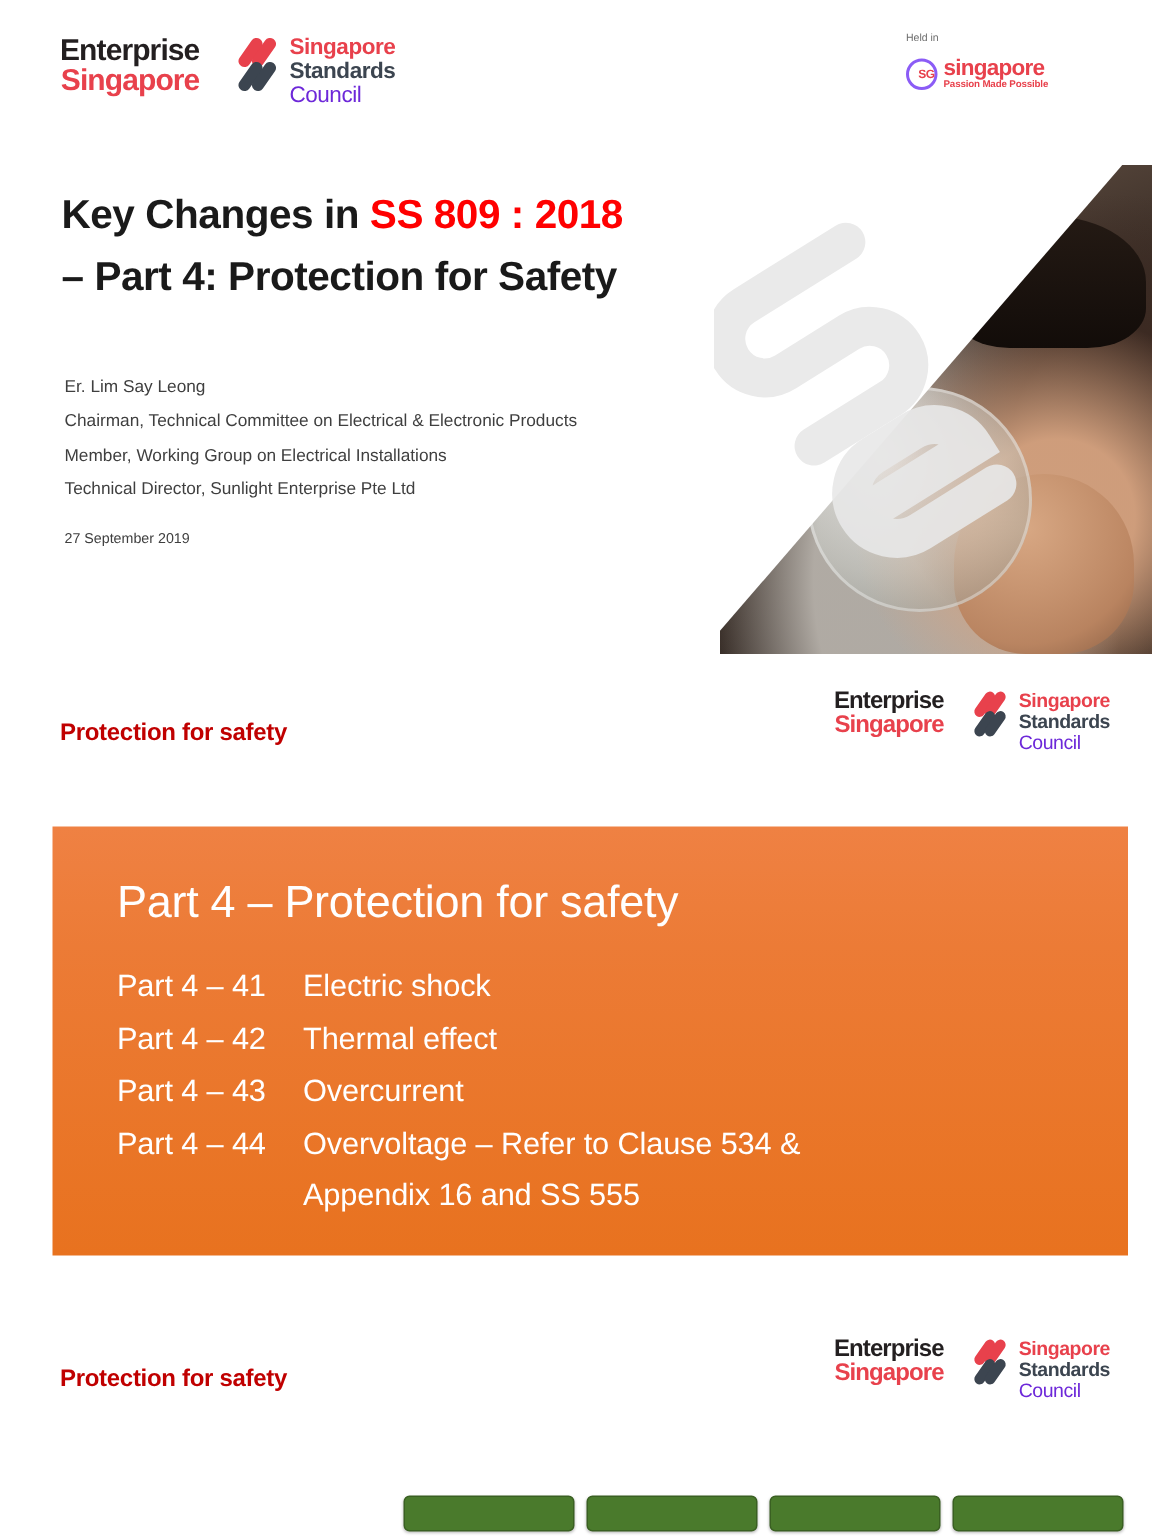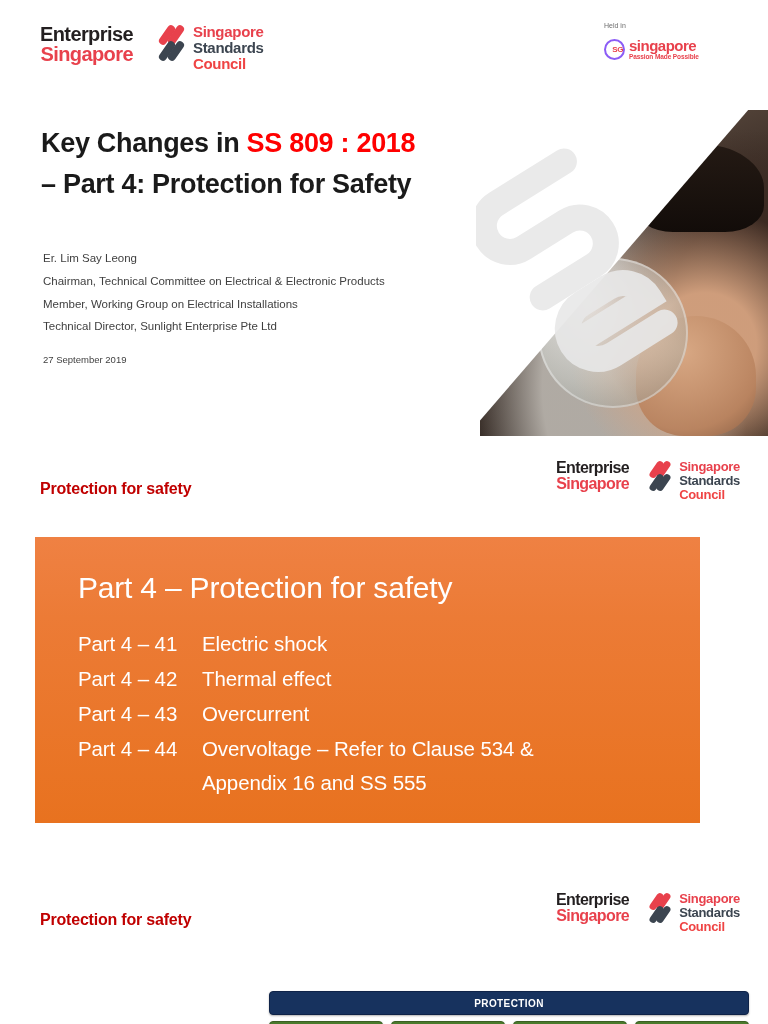--- a/index.html
+++ b/index.html
@@ -30,21 +30,21 @@
   .ssc-logo{display:flex;align-items:flex-start;gap:6px;}
   .ssc-mark{width:26px;height:40px;position:relative;flex:none;}
   .ssc-mark i{position:absolute;display:block;border-radius:6px;}
   .ssc-mark .r1{width:8px;height:22px;background:#e8414c;left:2px;top:0px;transform:rotate(35deg);}
   .ssc-mark .r2{width:8px;height:22px;background:#e8414c;left:11px;top:0px;transform:rotate(35deg);}
   .ssc-mark .d1{width:8px;height:22px;background:#3c4550;left:2px;top:16px;transform:rotate(35deg);}
   .ssc-mark .d2{width:8px;height:22px;background:#3c4550;left:11px;top:16px;transform:rotate(35deg);}
   .ssc-text{line-height:1.06;}
   .ssc-text .t1{font-size:15px;font-weight:bold;color:#e8414c;letter-spacing:-0.3px;}
   .ssc-text .t2{font-size:15px;font-weight:bold;color:#3c4550;letter-spacing:-0.3px;}
-  .ssc-text .t3{font-size:15px;font-weight:bold;color:#ef4444;letter-spacing:-0.3px;}
+  .ssc-text .t3{font-size:15px;font-weight:normal;color:#6d28d9;letter-spacing:-0.3px;}
 
   
   .heldin{position:absolute;right:34px;top:22px;text-align:left;width:130px;}
   .heldin .hl{font-size:7px;color:#6d6d6d;margin-bottom:9px;}
   .sg-logo{display:flex;align-items:center;gap:4px;}
   .sg-circle{width:17px;height:17px;border:2px solid #8b5cf6;border-radius:50%;
     display:flex;align-items:center;justify-content:flex-end;flex:none;}
   .sg-circle span{font-size:8px;font-weight:bold;color:#e8414c;letter-spacing:-0.4px;}
   .sg-words .w1{font-size:15px;font-weight:bold;color:#e8414c;letter-spacing:-0.5px;line-height:1;}
   .sg-words .w2{font-size:6.5px;font-weight:bold;color:#e8414c;letter-spacing:-0.1px;line-height:1.2;}
@@ -87,21 +87,21 @@
 
   .sm-logos{position:absolute;right:28px;top:24px;display:flex;align-items:flex-start;gap:22px;}
   .sm-logos .es-logo .l1,.sm-logos .es-logo .l2{font-size:16px;}
   .sm-logos .ssc-text .t1,.sm-logos .ssc-text .t2,.sm-logos .ssc-text .t3{font-size:13px;}
   .sm-logos .ssc-mark{width:22px;height:34px;}
   .sm-logos .ssc-mark i{width:7px;height:19px;}
   .sm-logos .ssc-mark .r2{left:9px;}
   .sm-logos .ssc-mark .d1{top:13px;}
   .sm-logos .ssc-mark .d2{left:9px;top:13px;}
 
-  .orange-box{position:absolute;left:35px;top:101px;width:665px;height:286px;
+  .orange-box{position:absolute;left:35px;top:115px;width:717px;height:286px;
     background:linear-gradient(180deg,#ef8143 0%,#ec7b36 28%,#e8721f 100%);}
   .ob-title{position:absolute;left:43px;top:34px;font-size:30px;color:#ffffff;letter-spacing:-0.2px;}
   .ob-list{position:absolute;left:43px;top:90px;font-size:20.5px;color:#ffffff;line-height:1.70;letter-spacing:-0.1px;}
   .ob-list .num{display:inline-block;width:124px;}
   .ob-list .cont{display:inline-block;width:124px;}
 
   
   .slide3{position:absolute;left:0;top:868px;width:768px;height:156px;background:#fff;overflow:hidden;}
   .s3-head{position:absolute;left:40px;top:43px;font-size:16px;font-weight:bold;color:#c00000;letter-spacing:-0.2px;}
   .s3-logos{position:absolute;right:28px;top:24px;display:flex;align-items:flex-start;gap:22px;}
@@ -254,23 +254,20 @@
         </span>
         <span class="ssc-text">
           <div class="t1">Singapore</div>
           <div class="t2">Standards</div>
           <div class="t3">Council</div>
         </span>
       </div>
     </div>
 
     <div class="diagram">
-      <div class="dia-top">
-        <span>PROTECTION</span>
-      </div>
       <div class="dia-row">
         <div class="dia-cell">
             <span></span>
           </div>
         <div class="dia-cell">
             <span></span>
           </div>
         <div class="dia-cell">
             <span></span>
           </div>

